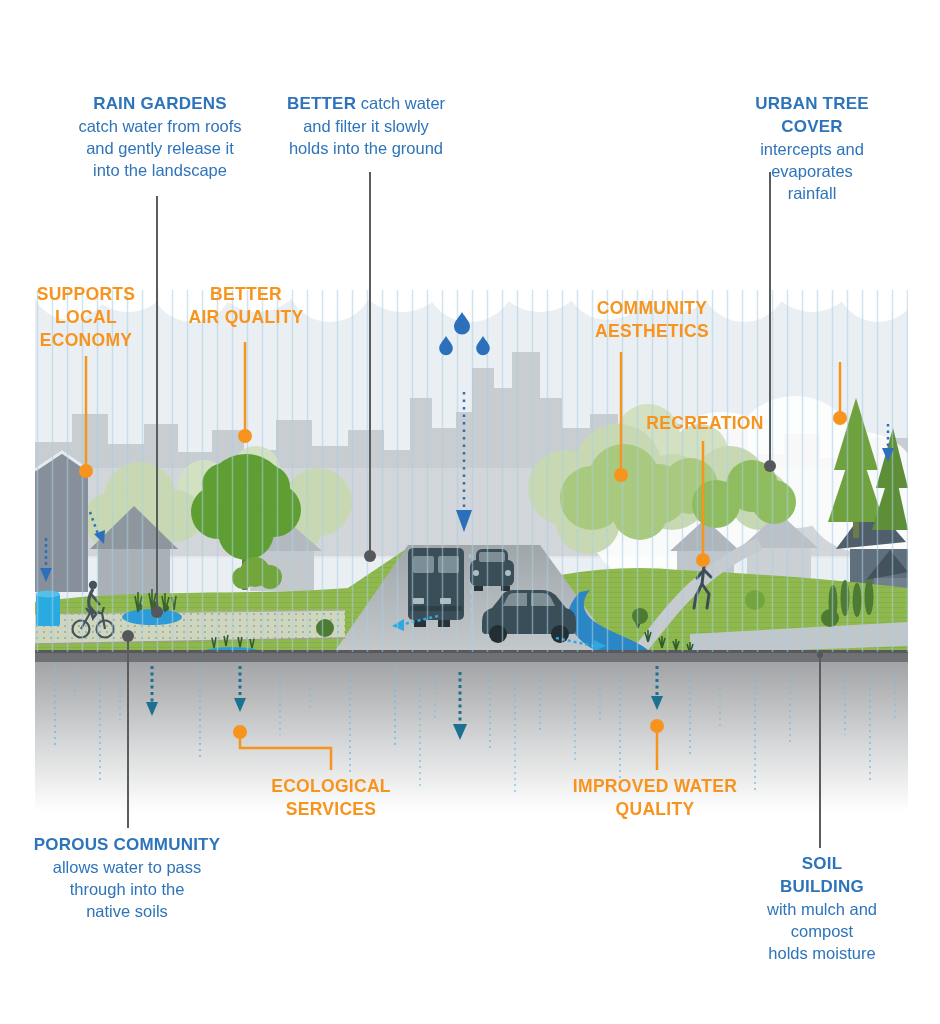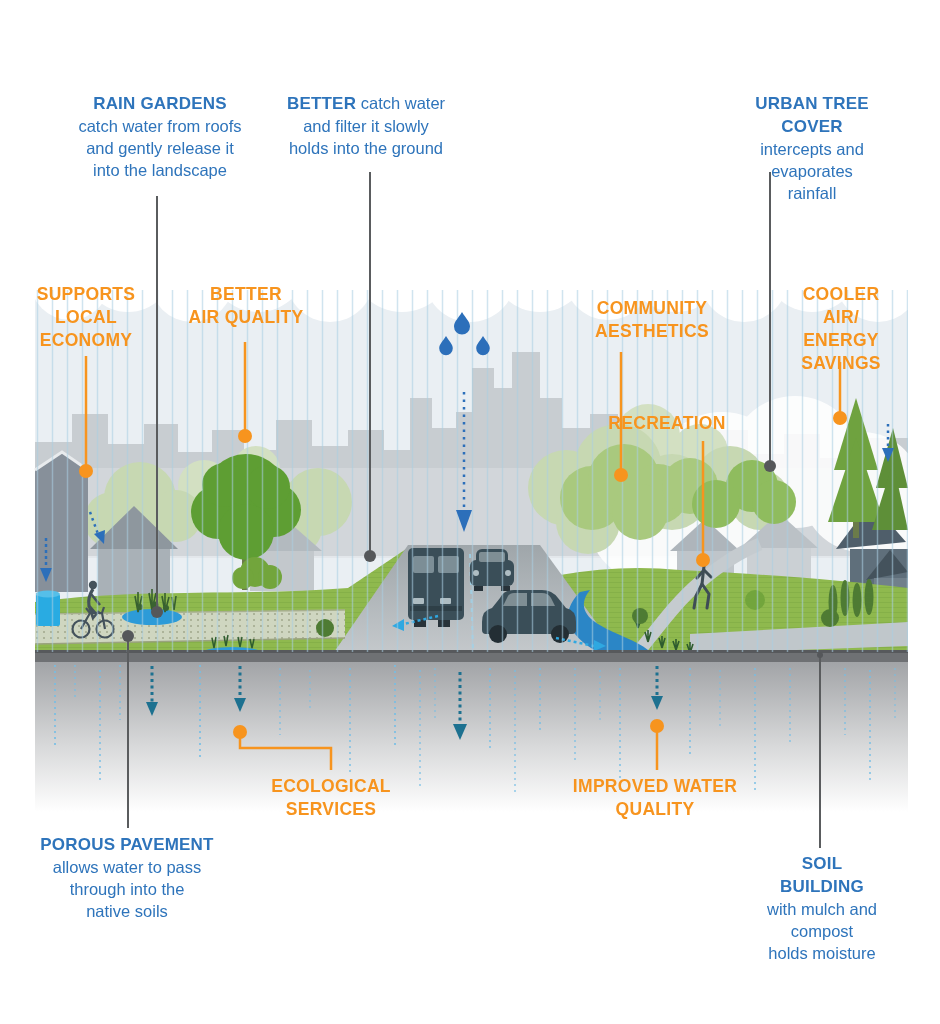--- a/index.html
+++ b/index.html
@@ -373,37 +373,34 @@
 <div class="lbl blue" style="left:160px;top:92px"><span class="ttl">RAIN GARDENS</span><span>
 catch water from roofs
 and gently release it
 into the landscape</span></div>
 <div class="lbl blue" style="left:366px;top:92px"><span class="ttl">BETTER</span><span> catch water
 and filter it slowly
 holds into the ground</span></div>
 <div class="lbl blue" style="left:812px;top:92px"><span class="ttl">URBAN TREE COVER</span><span>
 intercepts and
 evaporates rainfall</span></div>
-<div class="lbl blue" style="left:127px;top:833px"><span class="ttl">POROUS PAVEMENT</span><span>
+<div class="lbl blue" style="left:127px;top:833px"><span class="ttl">POROUS COMMUNITY</span><span>
 allows water to pass
 through into the
 native soils</span></div>
 <div class="lbl orange" style="left:86px;top:283px">SUPPORTS
 LOCAL
 ECONOMY</div>
 
 <div class="lbl blue" style="left:822px;top:852px"><span class="ttl">SOIL BUILDING</span><span>
 with mulch and compost
 holds moisture</span></div>
 <div class="lbl orange" style="left:246px;top:283px">BETTER
 AIR QUALITY</div>
 <div class="lbl orange" style="left:652px;top:297px">COMMUNITY
 AESTHETICS</div>
-<div class="lbl orange" style="left:667px;top:412px">RECREATION</div>
-<div class="lbl orange" style="left:841px;top:283px">COOLER AIR/
-ENERGY
-SAVINGS</div>
+<div class="lbl orange" style="left:705px;top:412px">RECREATION</div>
 <div class="lbl orange" style="left:331px;top:775px">ECOLOGICAL
 SERVICES</div>
 <div class="lbl orange" style="left:655px;top:775px">IMPROVED WATER
 QUALITY</div>
 
 </div>
 
 </body></html>

